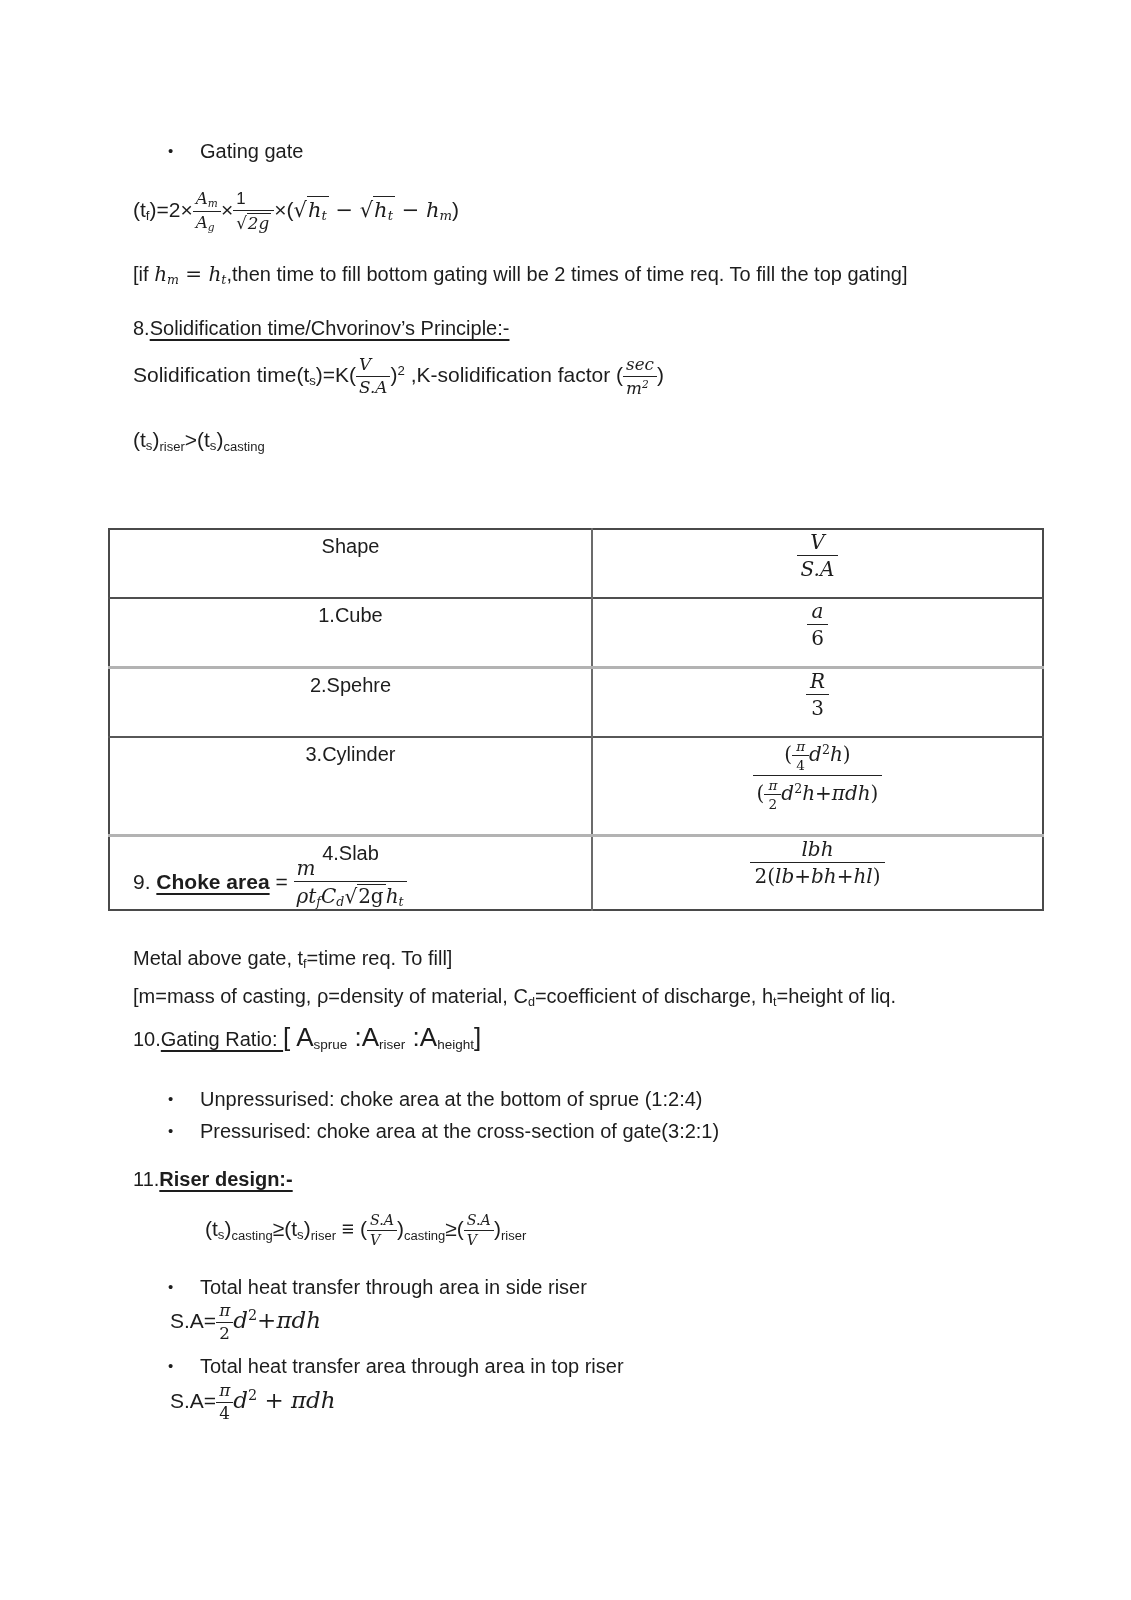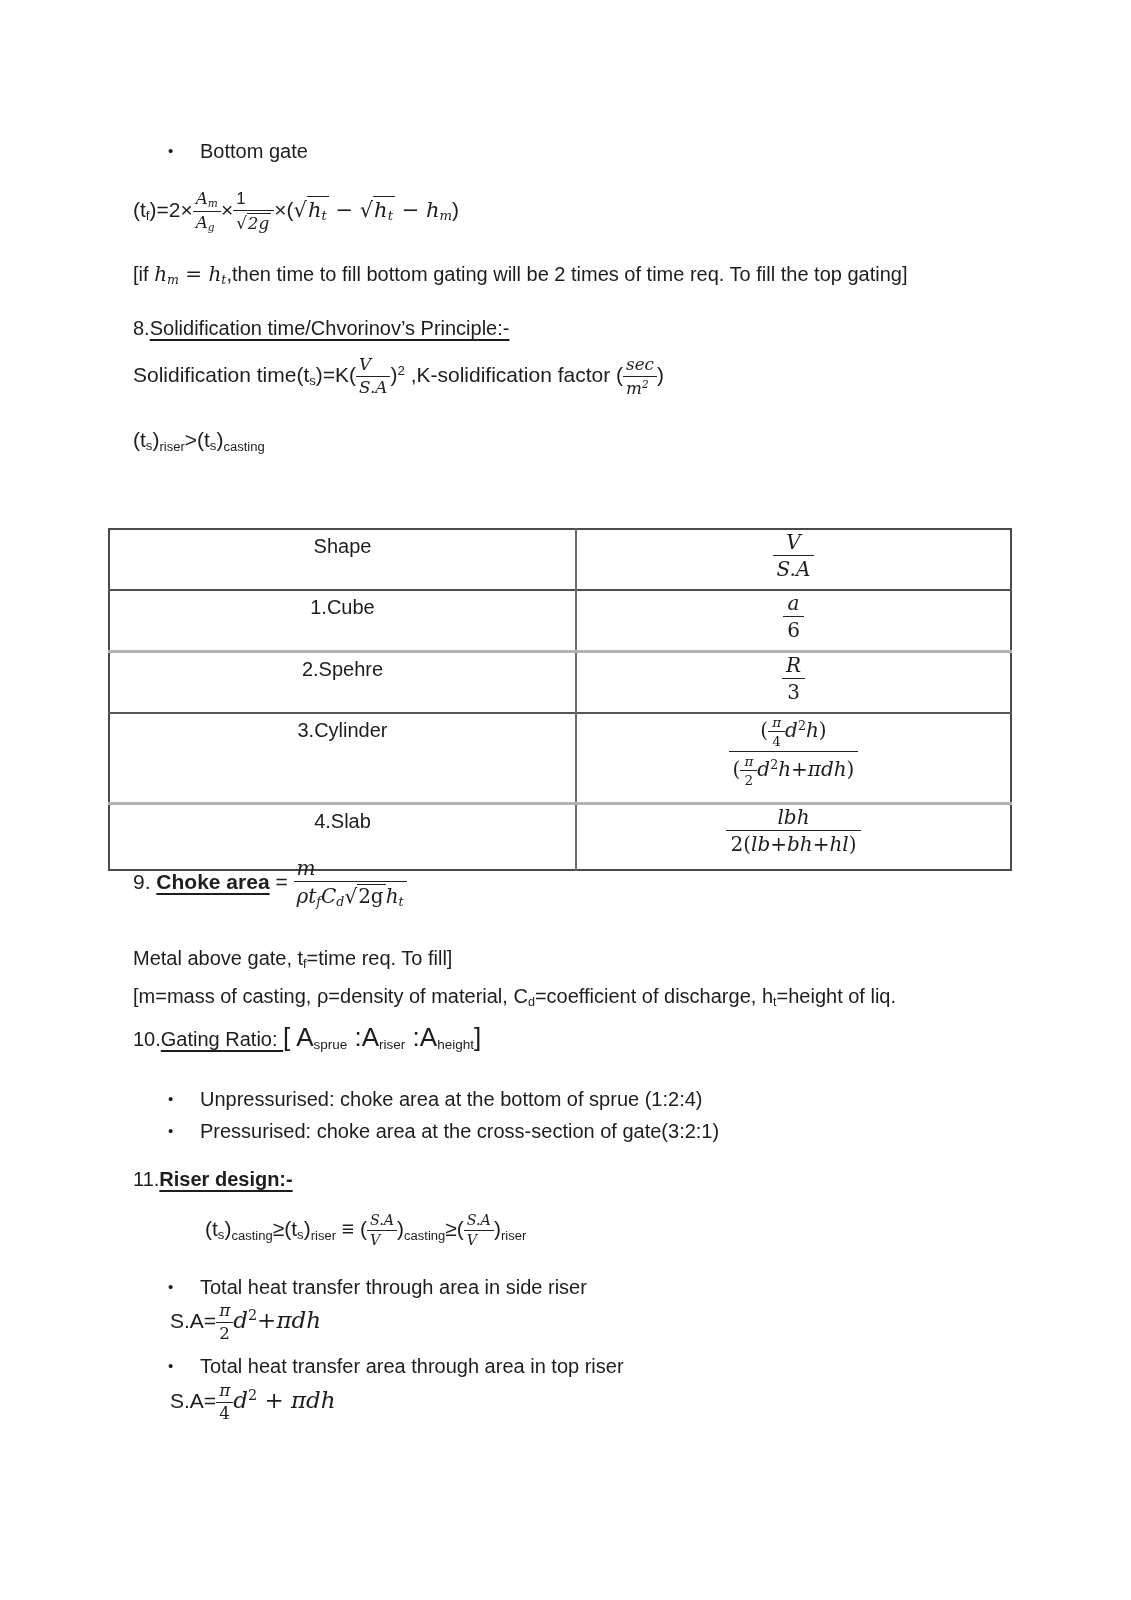--- a/index.html
+++ b/index.html
@@ -31,42 +31,42 @@
   .formula { font-size:21px; }
   .ul { text-decoration:underline; text-underline-offset:4px; text-decoration-thickness:1.5px; }
   .bold { font-weight:bold;text-decoration:underline; }
 
   
   .bullet { display:flex; align-items:flex-start; }
   .bullet .dot { width:32px; font-size:15px; padding-top:2px; }
 
   
   .shape-table { border-collapse:collapse; table-layout:fixed; }
-  .shape-table td { padding:8px; vertical-align:top; overflow:visible; }
+  .shape-table td { padding:16px; vertical-align:top; overflow:visible; }
   .shape-table .c1 { width:449px; text-align:center; padding-top:5px;
                      border-right:2px solid #6b6b6b; }
   .shape-table .c2 { width:417px; text-align:center; padding-top:1px; }
   .tbl-outer { border:2px solid #4a4a4a; }
   tr.r-cube  td { border-top:2px solid #4f4f4f; }
   tr.r-sp    td { border-top:3px solid #b3b3b3; }
   tr.r-cyl   td { border-top:2px solid #575757; }
   tr.r-slab  td { border-top:3px solid #b3b3b3; }
   .cellmath { font-family:"DejaVu Serif", serif; font-size:20px; line-height:1.1; display:inline-block; }
   .cellmath .nu { display:block; border-bottom:1.5px solid #222; padding:0 4px 2px 4px; }
   .cellmath .de { display:block; padding:2px 4px 0 4px; }
 
   .big { font-size:26px; }
   .big .sb { font-size:0.52em; }
 </style>
 </head>
 <body>
 
 <div class="blk bullet" style="left:168px; top:140px;">
   <span class="dot">•</span>
-  <span>Bottom gate</span>
+  <span>Gating gate</span>
 </div>
 
 <div class="blk formula" style="left:133px; top:190px;">
   <span><span>(t</span><span class="sb">f</span><span>)=2×</span></span><span class="fr fsm mi"><span class="nu"><span>A</span><span class="sb">m</span></span><span class="de"><span>A</span><span class="sb">g</span></span></span><span>×</span><span class="fr fsm"><span class="nu">1</span><span class="de"><span class="mr">√</span><span class="vinc mi">2g</span></span></span><span>×(</span><span class="sqrt"><span class="mr">√</span><span class="vinc"><span class="mi">h</span><span class="sb mi">t</span></span></span><span class="mr"> − </span><span class="sqrt"><span class="mr">√</span><span class="vinc"><span class="mi">h</span><span class="sb mi">t</span></span></span><span class="mr"> − </span><span class="mi"><span>h</span><span class="sb">m</span></span><span>)</span>
 </div>
 
 <div class="blk" style="left:133px; top:262px;">
   <span>[if </span><span class="mi"><span>h</span><span class="sb">m</span></span><span class="mr"> = </span><span class="mi"><span>h</span><span class="sb">t</span></span><span>,then time to fill bottom gating will be 2 times of time req. To fill the top gating]</span>
 </div>
 

